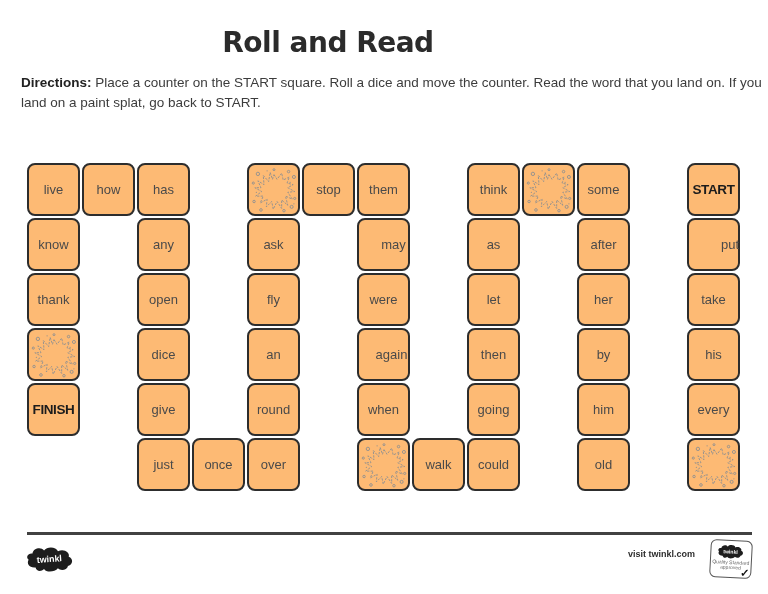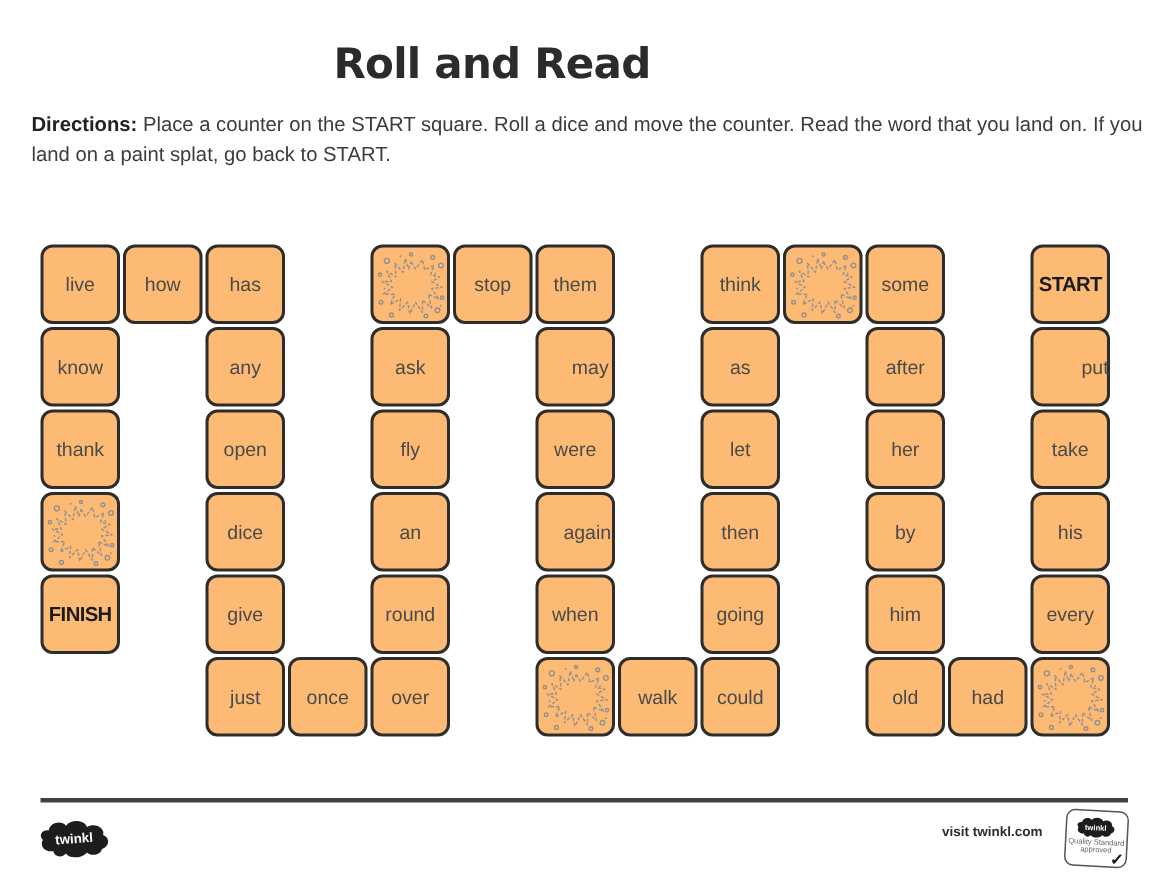--- a/index.html
+++ b/index.html
@@ -152,21 +152,20 @@
     <circle class="splat-stroke" cx="43" cy="57" r="1.6"></circle>
     <circle cx="7" cy="33" r="0.8" fill="#909090"></circle>
     <circle cx="51" cy="20" r="0.8" fill="#909090"></circle>
     <circle cx="21" cy="5" r="0.8" fill="#909090"></circle>
     <circle cx="56" cy="48" r="0.8" fill="#909090"></circle>
   </svg>
 </div>
       <div class="cell word" style="grid-area: 6 / 8;">walk</div>
       <div class="cell word" style="grid-area: 6 / 9;">could</div>
       <div class="cell word" style="grid-area: 6 / 11;">old</div>
-      <div class="cell word" style="grid-area: 6 / 12;">had</div>
       <div class="cell splat" style="grid-area: 6 / 13;">
   <svg viewBox="0 0 60 60">
     <path class="splat-stroke" stroke-linejoin="round" stroke-dasharray="3 1.6" d="M30 10 L34 16 L40 8 L42 17 L50 13 L47 21 L55 23 L48 27 L57 32 L48 33 L54 42 L45 38 L48 50 L40 43 L40 54 L34 45 L29 55 L27 45 L20 52 L21 42 L12 47 L16 38 L6 38 L14 32 L5 27 L13 27 L9 18 L17 23 L16 11 L23 19 L25 7 L28 16 Z"></path>
     <circle class="splat-stroke" cx="9" cy="9" r="2.2"></circle>
     <circle class="splat-stroke" cx="49" cy="6" r="1.6"></circle>
     <circle class="splat-stroke" cx="56" cy="13" r="2"></circle>
     <circle class="splat-stroke" cx="4" cy="45" r="1.6"></circle>
     <circle class="splat-stroke" cx="53" cy="52" r="2"></circle>
     <circle class="splat-stroke" cx="30" cy="3.5" r="1.3"></circle>
     <circle class="splat-stroke" cx="57" cy="41" r="1.4"></circle>

